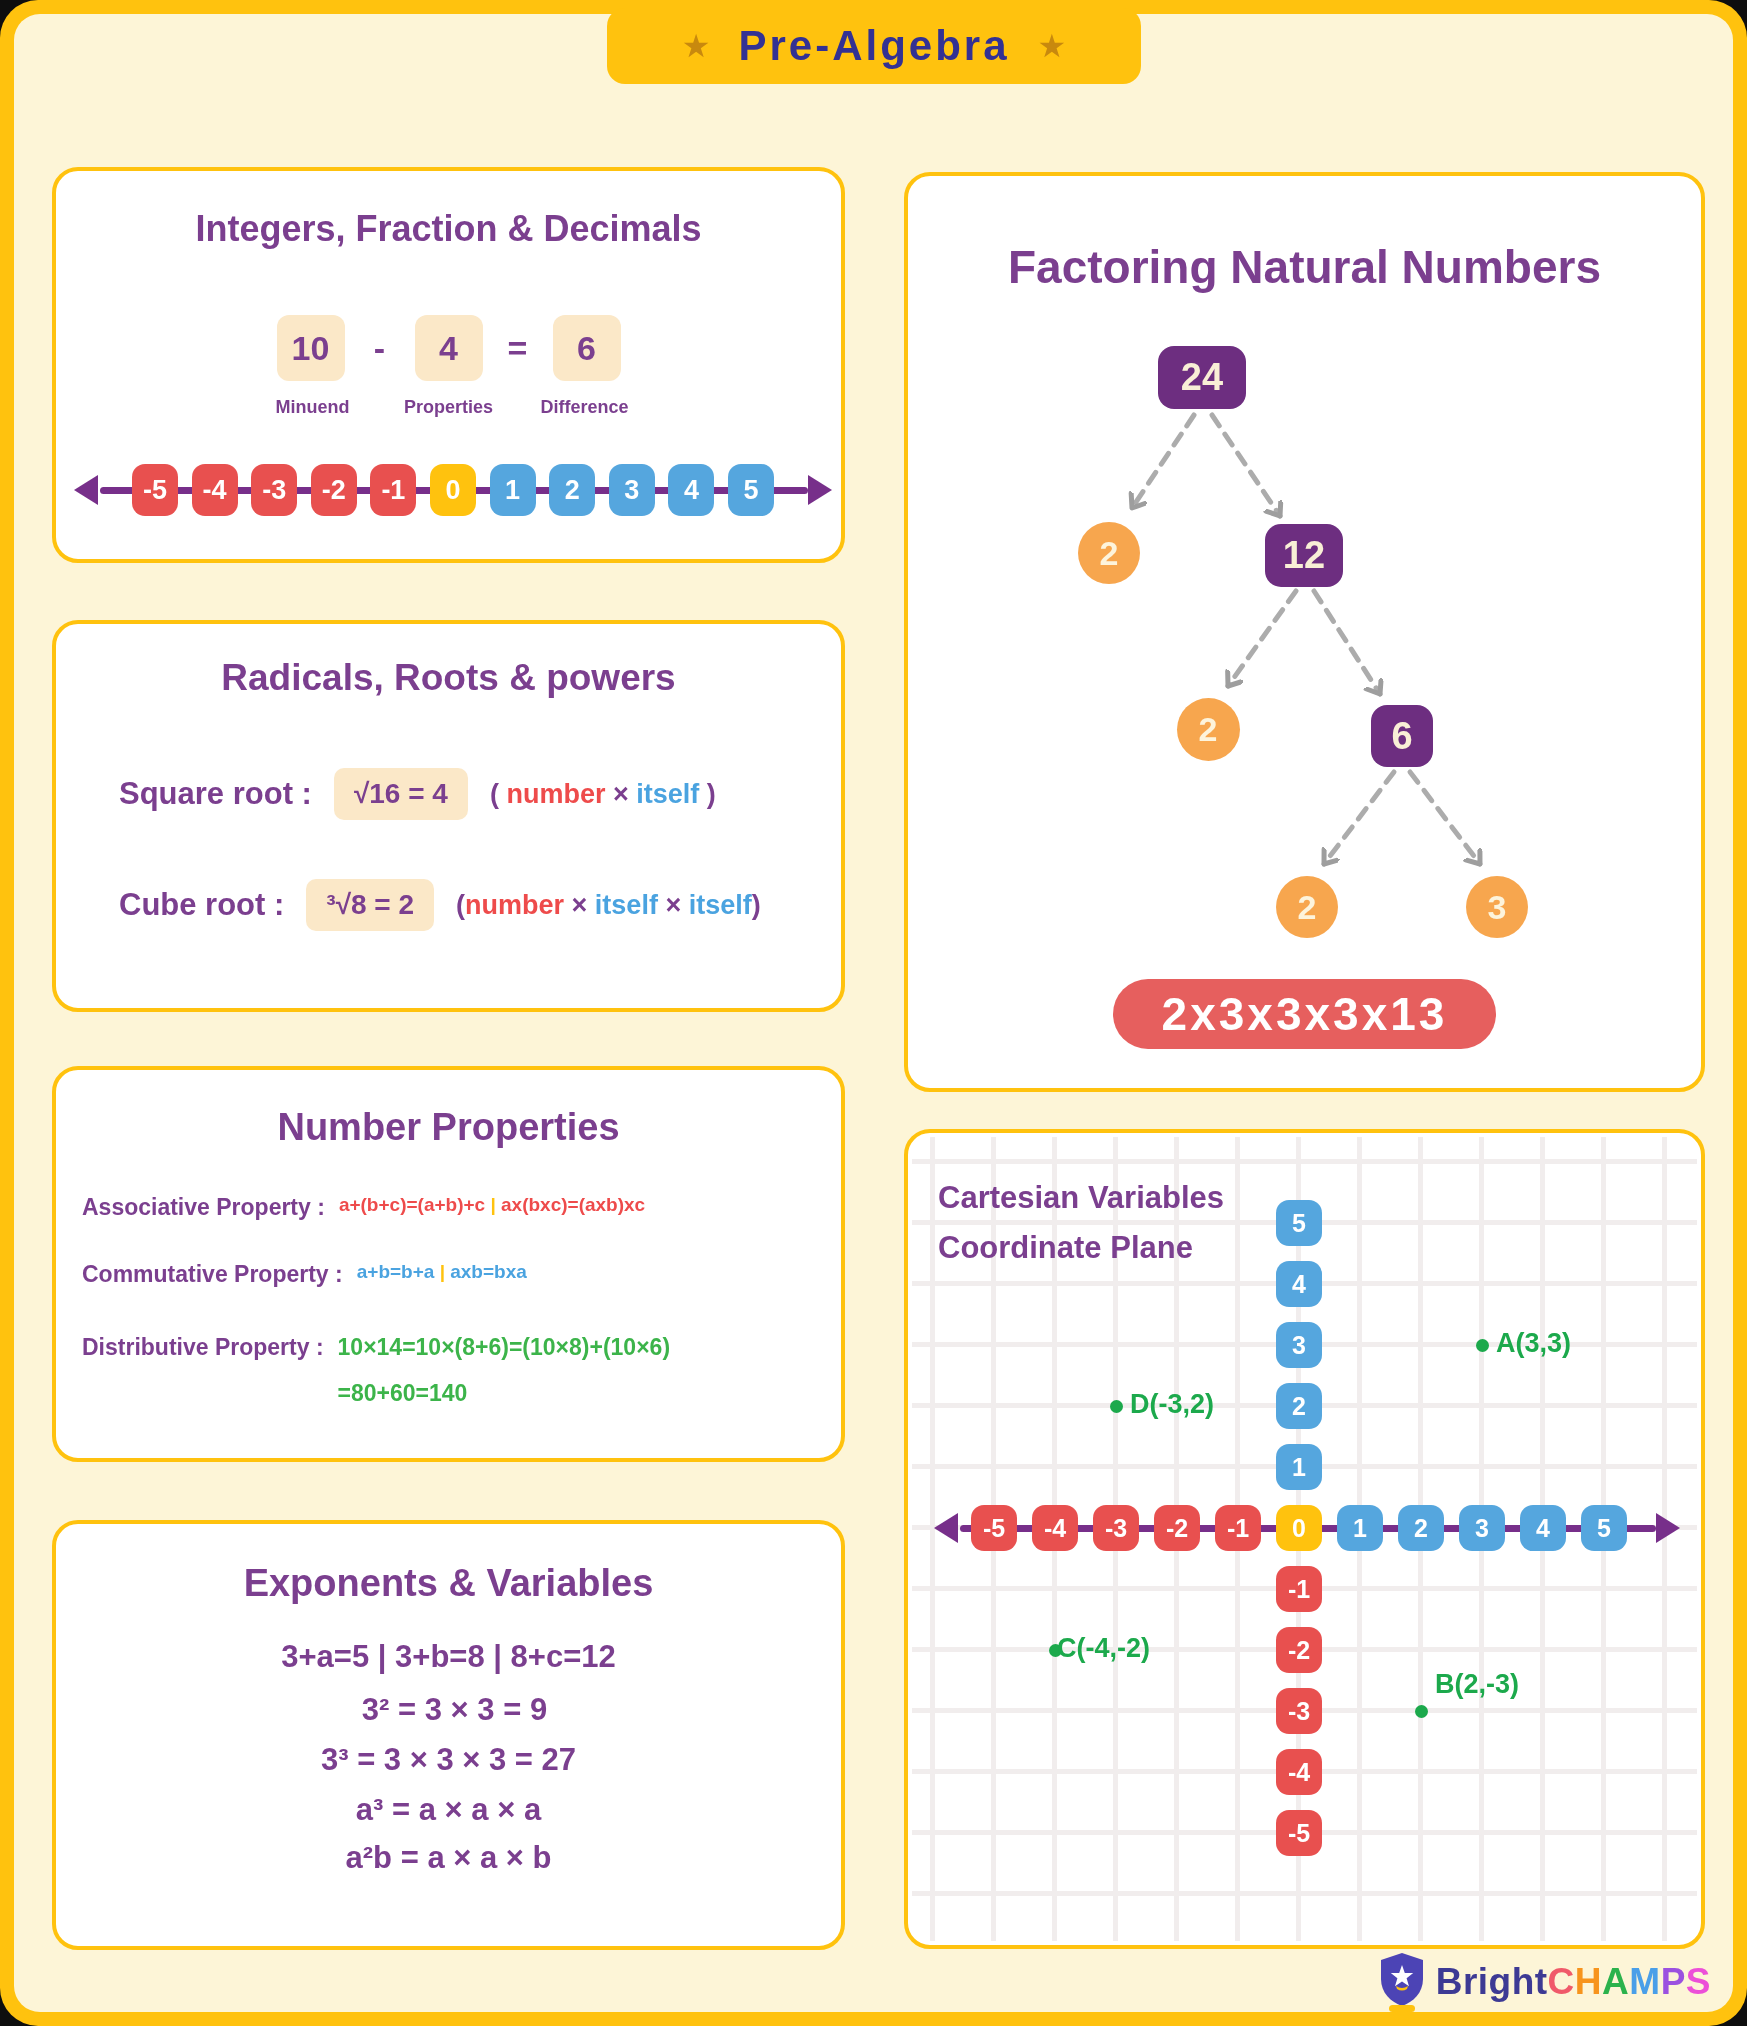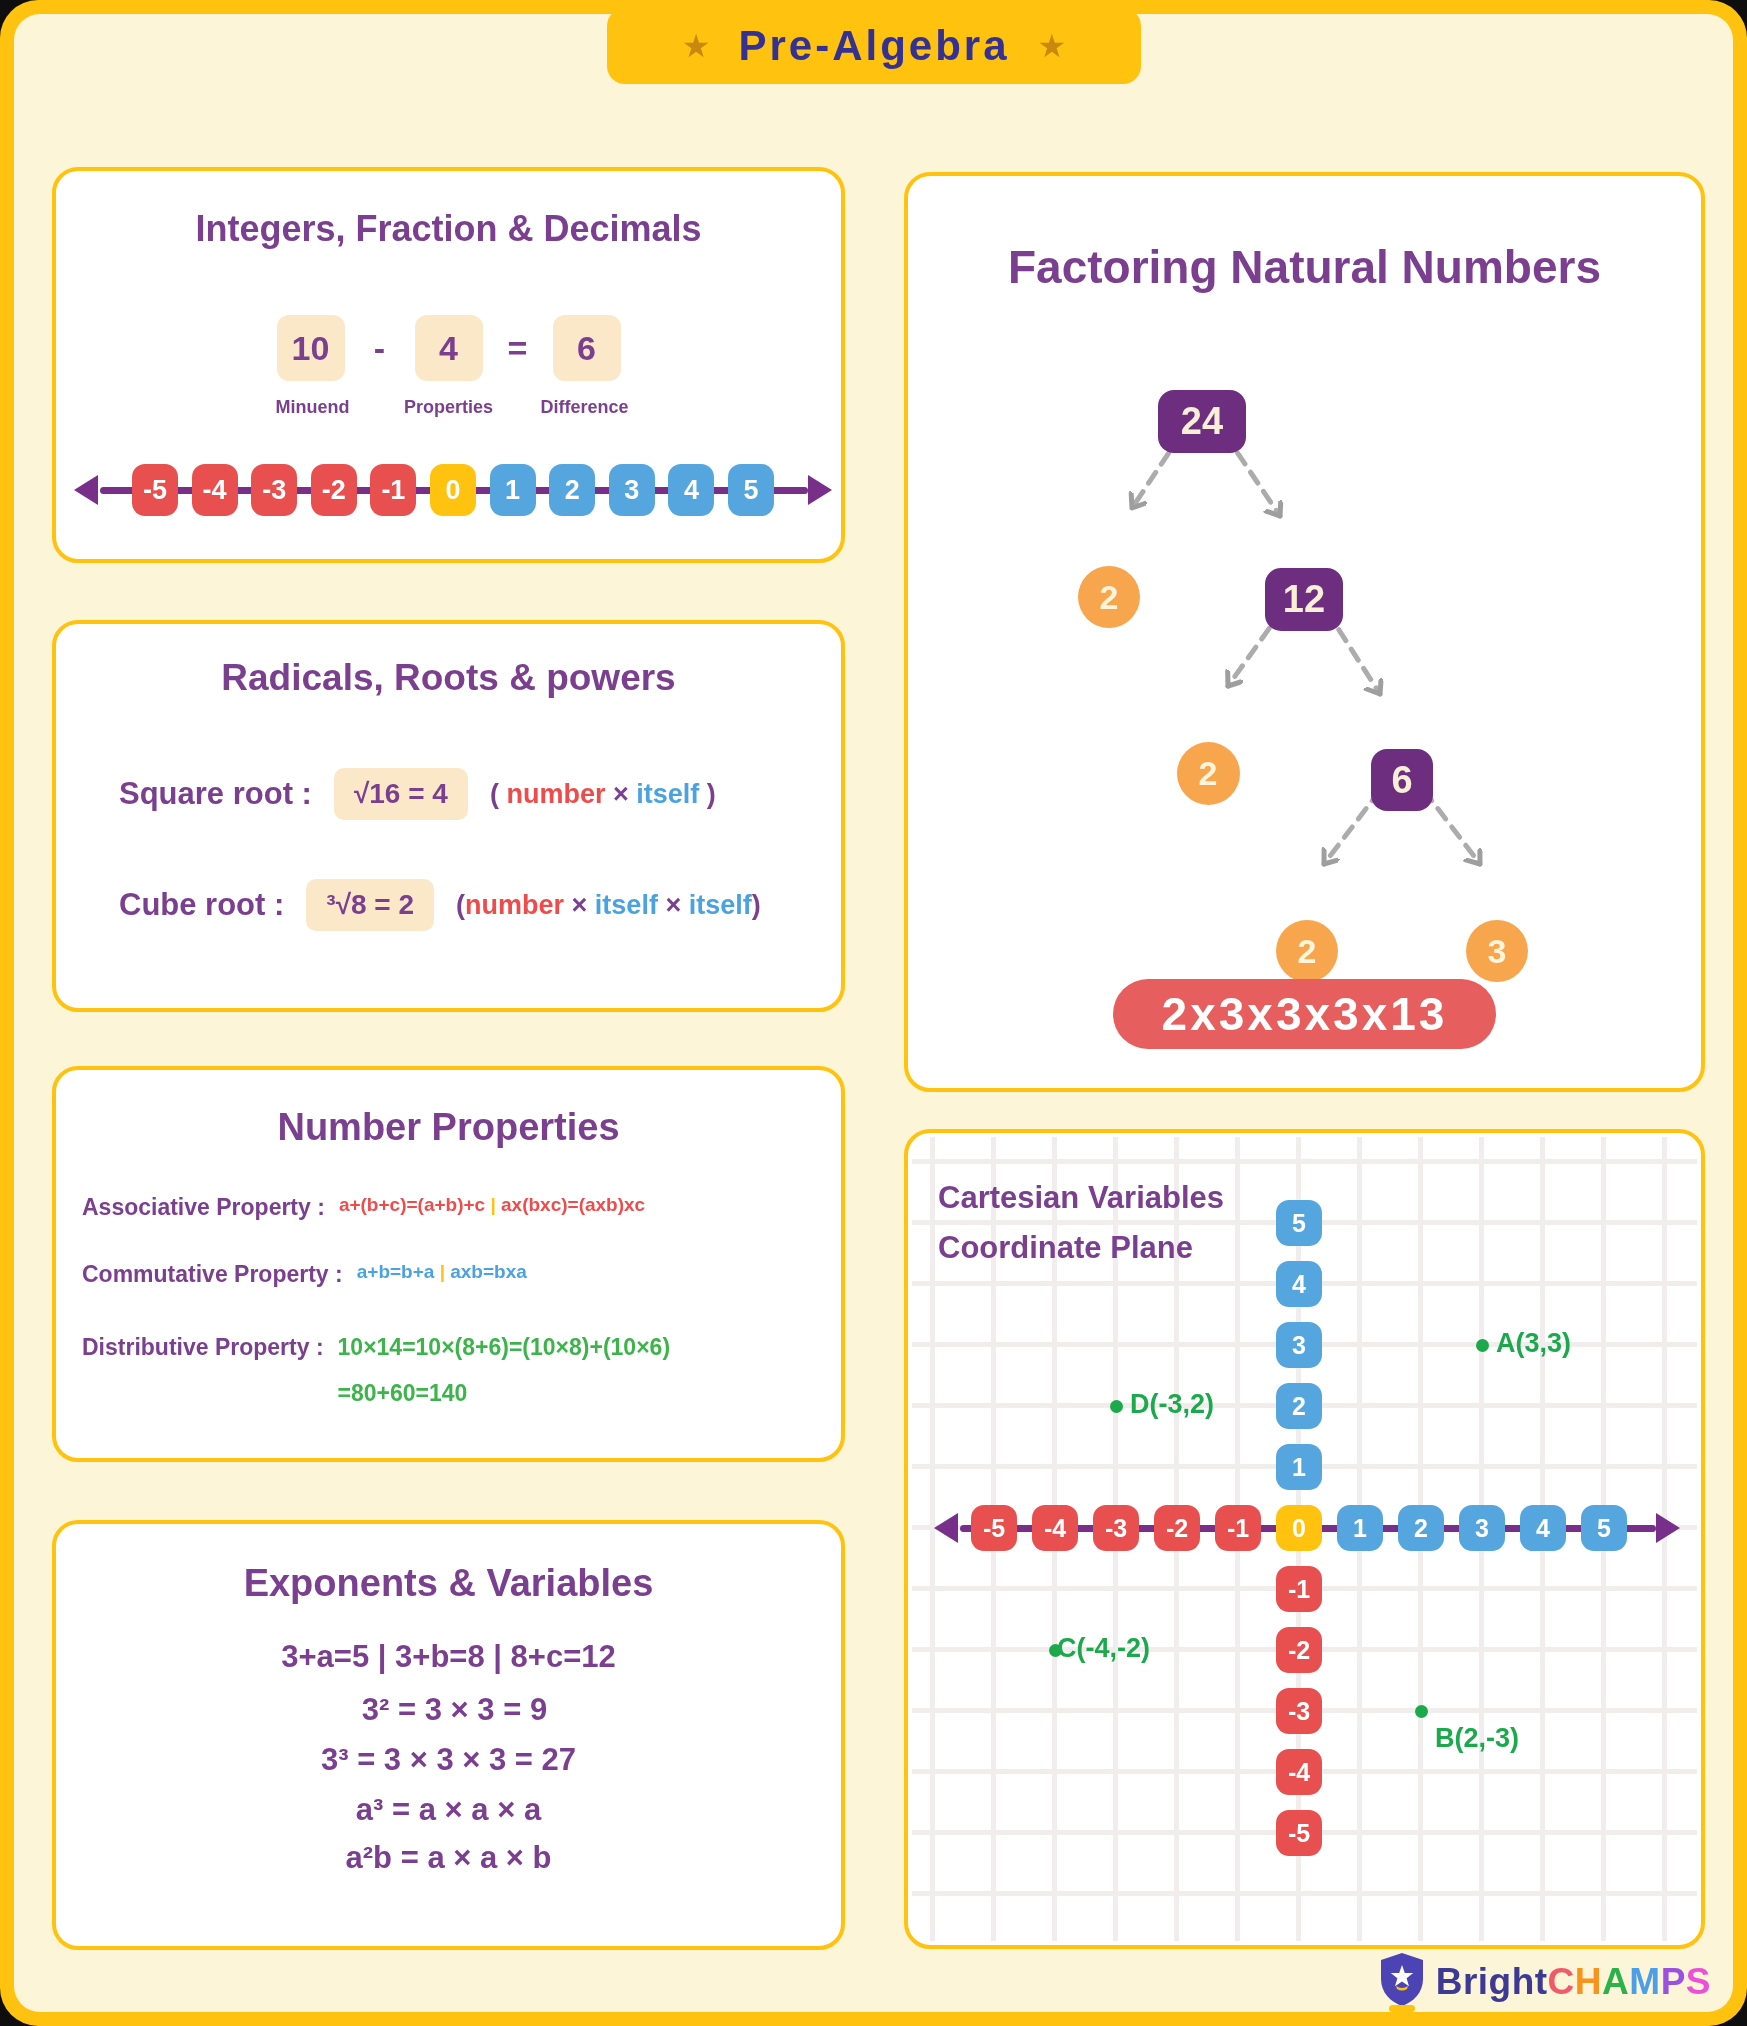--- a/index.html
+++ b/index.html
@@ -52,21 +52,21 @@
   
   .prop-row{position:absolute;left:26px;display:flex;gap:14px;align-items:flex-start;white-space:nowrap;}
   .prop-label{font-size:23px;font-weight:800;color:#7B3F8F;}
   .prop-formula{font-size:19px;font-weight:800;}
   .prop-lines{font-size:23px;font-weight:800;color:#3CB44A;line-height:46px;}
 
   
   .exp-line{position:absolute;left:0;right:0;text-align:center;font-size:31px;font-weight:800;color:#7B3F8F;}
 
   
-  .tn{position:absolute;display:flex;align-items:center;justify-content:center;font-weight:800;color:#F9EFD6;margin-top:44px;}
+  .tn{position:absolute;display:flex;align-items:center;justify-content:center;font-weight:800;color:#F9EFD6;}
   .tn.purple{background:#6D2E80;border-radius:16px;font-size:38px;}
   .tn.orange{background:#F7A64E;border-radius:50%;font-size:34px;color:#FDF4DC;}
   .pill{position:absolute;left:205px;top:803px;width:383px;height:70px;border-radius:35px;background:#E65F5E;
         display:flex;align-items:center;justify-content:center;color:#fff;font-size:46px;font-weight:800;letter-spacing:3px;}
 
   
   .grid{position:absolute;inset:4px;border-radius:20px;
         background-image:linear-gradient(to right,#F1EDED 5px,transparent 5px),
                          linear-gradient(to bottom,#F1EDED 5px,transparent 5px);
         background-size:61px 100%,100% 61px;background-position:18px 0,0 22px;}
@@ -228,21 +228,21 @@
       <div class="nb neg" style="left: 368px; top: 677px; width: 46px; height: 46px; font-size: 25px;">-5</div>
     </div>
   <div id="cart-points">
       <div class="pt-dot" style="left: 567.5px; top: 205.5px;"></div>
       <div class="pt-label" style="left: 588px; top: 195px;">A(3,3)</div>
       <div class="pt-dot" style="left: 201.5px; top: 266.5px;"></div>
       <div class="pt-label" style="left: 222px; top: 256px;">D(-3,2)</div>
       <div class="pt-dot" style="left: 140.5px; top: 510.5px;"></div>
       <div class="pt-label" style="left: 149px; top: 500px;">C(-4,-2)</div>
       <div class="pt-dot" style="left: 506.5px; top: 571.5px;"></div>
-      <div class="pt-label" style="left: 527px; top: 590px;">B(2,-3)</div>
+      <div class="pt-label" style="left: 527px; top: 536px;">B(2,-3)</div>
     </div>
 </div>
 
 <div class="logo">
   <svg width="48" height="60" viewBox="0 0 48 60">
     <path d="M24 1 L45 8 V27 C45 41 35 50 24 54 C13 50 3 41 3 27 V8 Z" fill="#4C44B5"></path>
     <polygon fill="#FFFFFF" points="24,13 26.8,20.9 35.2,21.1 28.6,26.2 31,34.2 24,29.4 17,34.2 19.4,26.2 12.8,21.1 21.2,20.9"></polygon>
     <path d="M18 34 Q24 38 30 34 L29 37 Q24 40 19 37 Z" fill="#FFC20E"></path>
     <rect x="11" y="53" width="26" height="7" rx="3.5" fill="#FFC20E"></rect>
   </svg>

